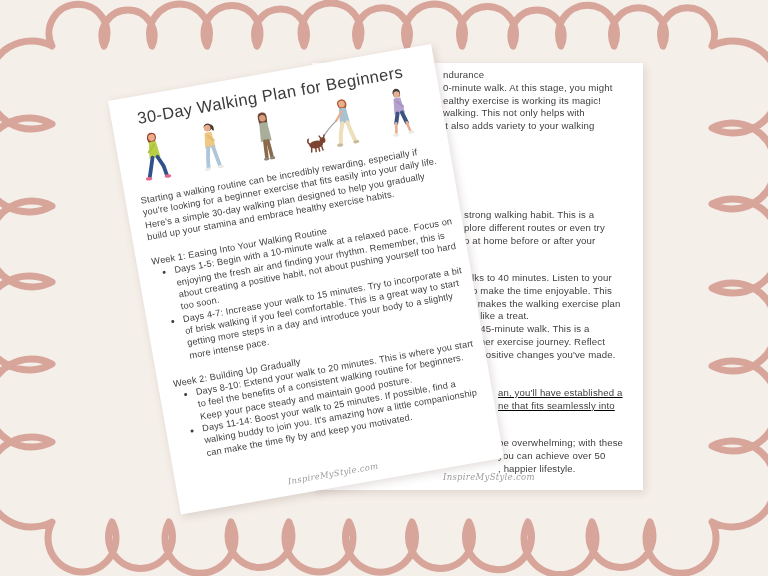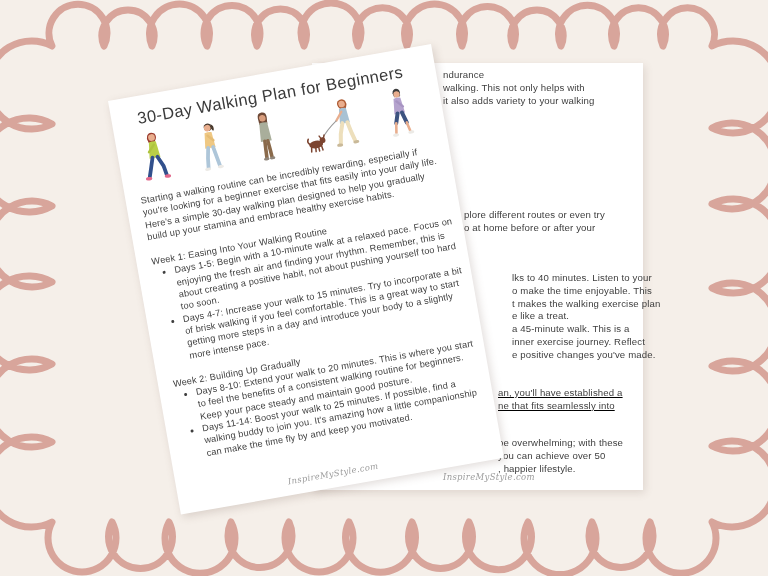--- a/index.html
+++ b/index.html
@@ -47,21 +47,21 @@
     font-family:"DejaVu Serif", serif; font-style:italic;
     font-size:8.5px; color:#9C9C9C; letter-spacing:.3px;
   }
   .p2b{position:absolute;}
   .p2-line{
     font-size:9.6px; line-height:12.8px; letter-spacing:.15px;
     color:#3E3E3E; white-space:nowrap;
   }
   .b0{left:131px; top:6px;}
   .b1{left:152px; top:146px;}
-  .b2{left:160px; top:209px;margin-left:40px;}
+  .b2{left:160px; top:209px;}
   .b3{left:186px; top:324px;text-decoration:underline;}
   .b4{left:186px; top:374px;}
   .p2-footer{
     position:absolute; left:131px; top:409px;
     font-family:"DejaVu Serif", serif; font-style:italic;
     font-size:8.5px; color:#9C9C9C; letter-spacing:.3px; white-space:nowrap;
   }
 </style>
 </head>
 <body>
@@ -81,24 +81,27 @@
          a 33 33 0 1 1 -59 0  a 32 32 0 1 1 -57 0  a 35 35 0 1 1 -63 0
          a 34 34 0 1 1 -60 0  a 32 32 0 1 1 -58 0  a 35 35 0 1 1 -62 0
          a 32 32 0 1 1 -57 0  a 34 34 0 1 1 -60 0
          a 45 45 0 1 1 0 -80  a 44 44 0 1 1 0 -78  a 47 47 0 1 1 0 -82
          a 43 43 0 1 1 0 -76  a 47 47 0 1 1 0 -82  a 44 44 0 1 1 0 -78 Z"></path>
   </svg>
 
   <div class="page page2">
     <div class="p2b b0">
       <div class="p2-line">ndurance</div>
+      <div class="p2-line">0-minute walk. At this stage, you might</div>
+      <div class="p2-line">ealthy exercise is working its magic!</div>
       <div class="p2-line">walking. This not only helps with</div>
       <div class="p2-line">it also adds variety to your walking</div>
     </div>
     <div class="p2b b1">
+      <div class="p2-line">strong walking habit. This is a</div>
       <div class="p2-line">plore different routes or even try</div>
       <div class="p2-line">o at home before or after your</div>
     </div>
     <div class="p2b b2">
       <div class="p2-line">lks to 40 minutes. Listen to your</div>
       <div class="p2-line">o make the time enjoyable. This</div>
       <div class="p2-line">t makes the walking exercise plan</div>
       <div class="p2-line">e like a treat.</div>
       <div class="p2-line">a 45-minute walk. This is a</div>
       <div class="p2-line">inner exercise journey. Reflect</div>

